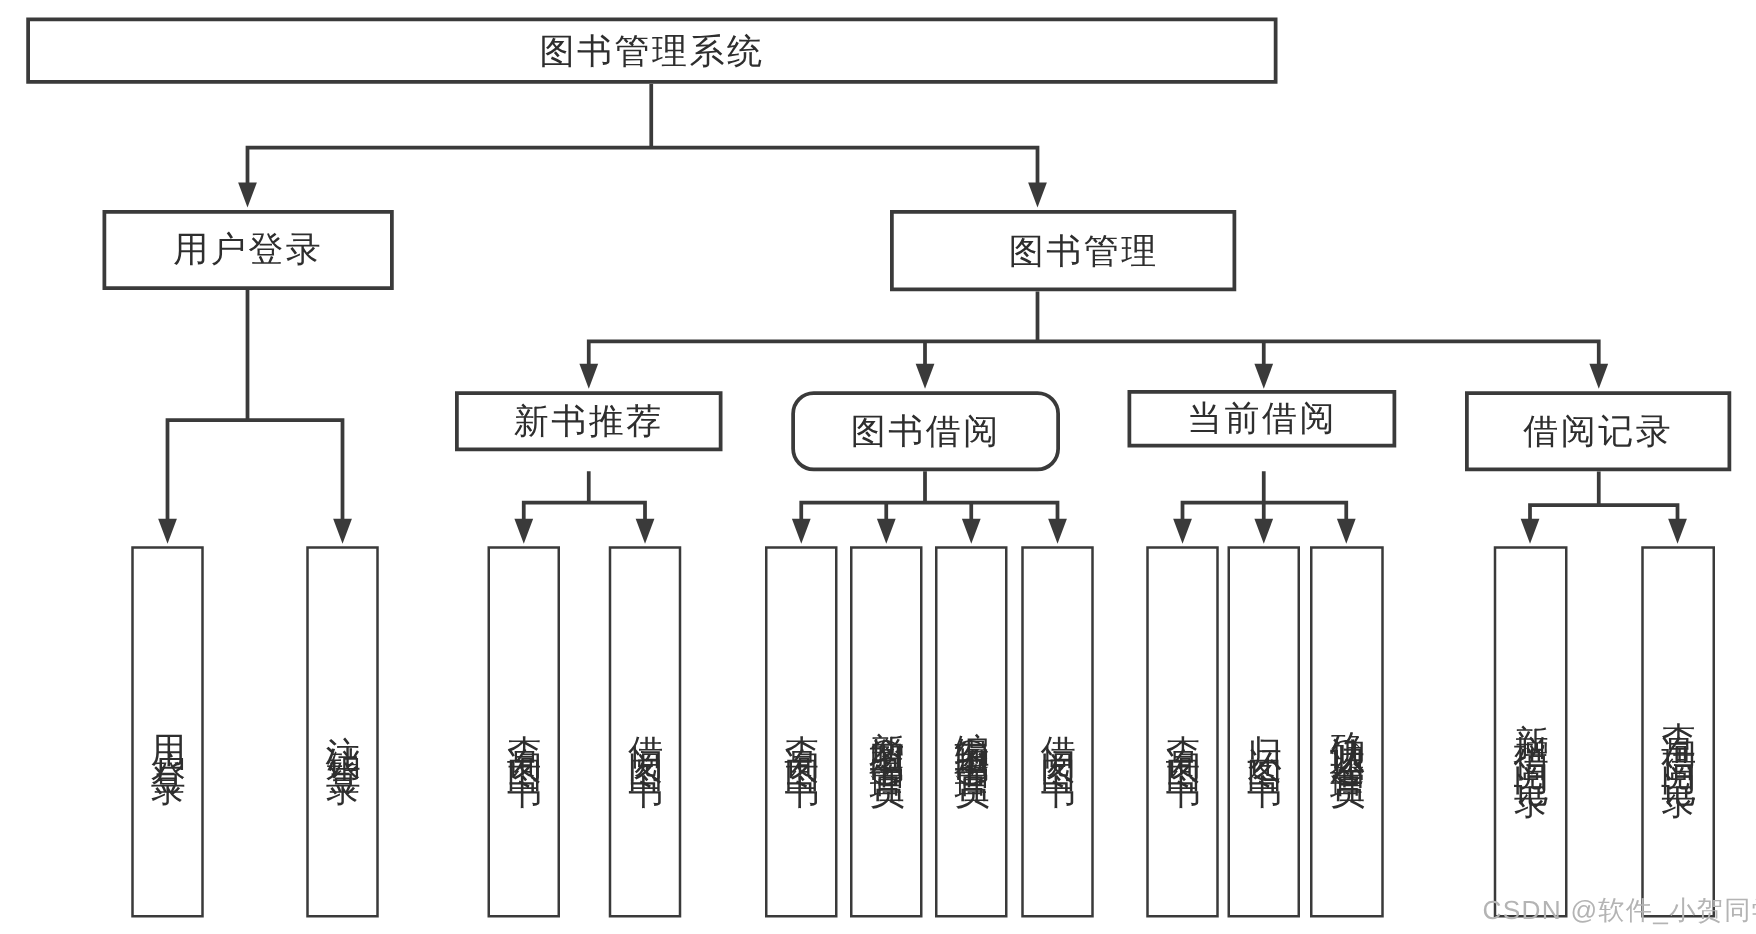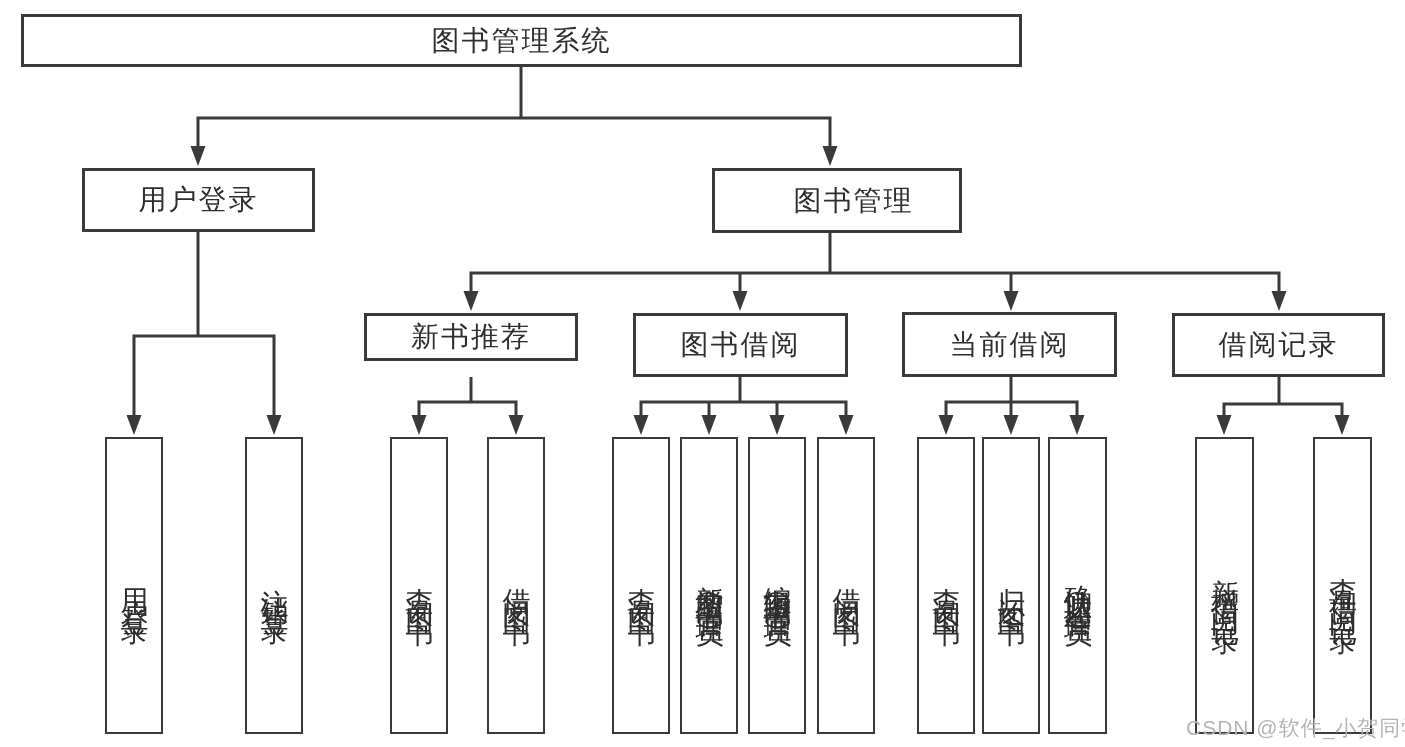--- a/index.html
+++ b/index.html
@@ -39,24 +39,24 @@
     text-orientation: mixed;
     letter-spacing: 10px;
     line-height: 1;
   }
   .leaf .vtext.tight {
     letter-spacing: 5px;
   }
   
   .n-root          { left: 21px;   top: 14px;  width: 1001px; height: 53px; }
   .n-user-login    { left: 82px;   top: 168px; width: 233px;  height: 64px; }
-  .n-book-mgmt     { left: 712px;  top: 168px; width: 250px;  height: 65px; padding-left: 33px; }
+  .n-book-mgmt     { left: 712px;  top: 168px; width: 277px;  height: 65px; padding-left: 33px; }
   .n-new-books     { left: 364px;  top: 313px; width: 214px;  height: 48px; }
-  .n-book-borrow   { left: 633px;  top: 313px; width: 215px;  height: 64px; }
-  .n-current-bor   { left: 902px;  top: 312px; width: 215px;  height: 65px; }
+  .n-book-borrow   { left: 633px;  top: 313px; width: 215px;  height: 64px; border-radius: 18px; }
+  .n-current-bor   { left: 902px;  top: 312px; width: 215px;  height: 46px; }
   .n-bor-records   { left: 1172px; top: 313px; width: 213px;  height: 64px; justify-content: center; }
   .l-1  { left: 105px;  top: 437px; width: 58px; height: 297px; }
   .l-2  { left: 245px;  top: 437px; width: 58px; height: 297px; }
   .l-3  { left: 390px;  top: 437px; width: 58px; height: 297px; }
   .l-4  { left: 487px;  top: 437px; width: 58px; height: 297px; }
   .l-5  { left: 612px;  top: 437px; width: 58px; height: 297px; }
   .l-6  { left: 680px;  top: 437px; width: 58px; height: 297px; }
   .l-7  { left: 748px;  top: 437px; width: 58px; height: 297px; }
   .l-8  { left: 817px;  top: 437px; width: 58px; height: 297px; }
   .l-9  { left: 917px;  top: 437px; width: 58px; height: 297px; }

